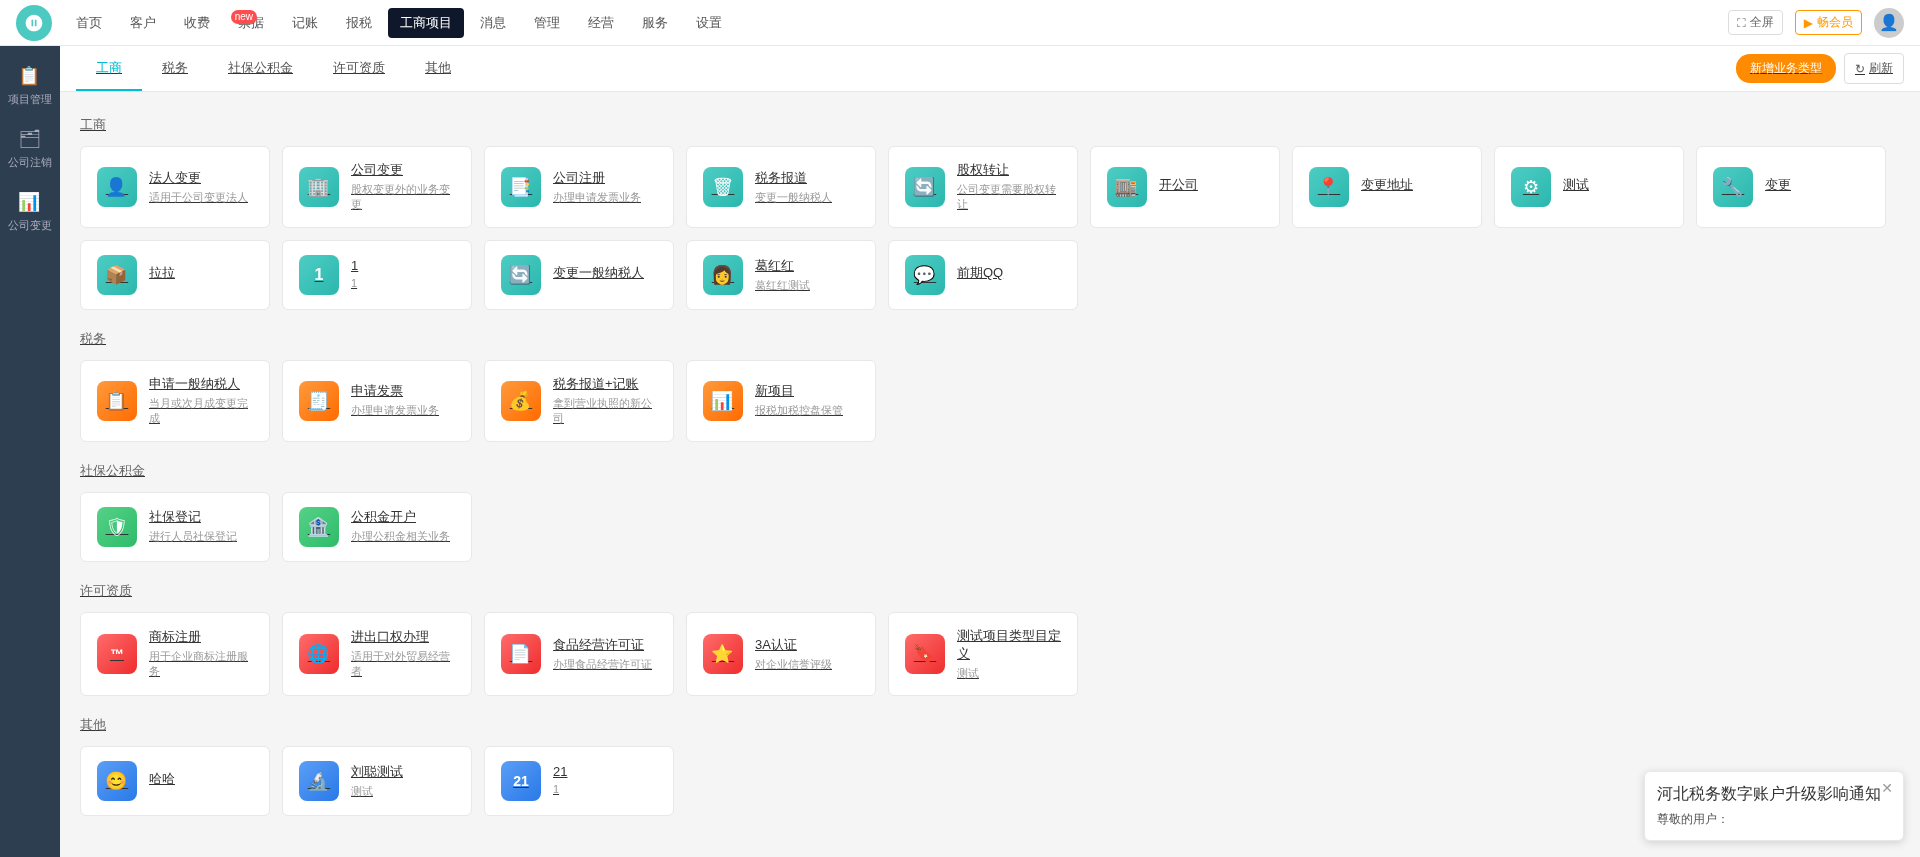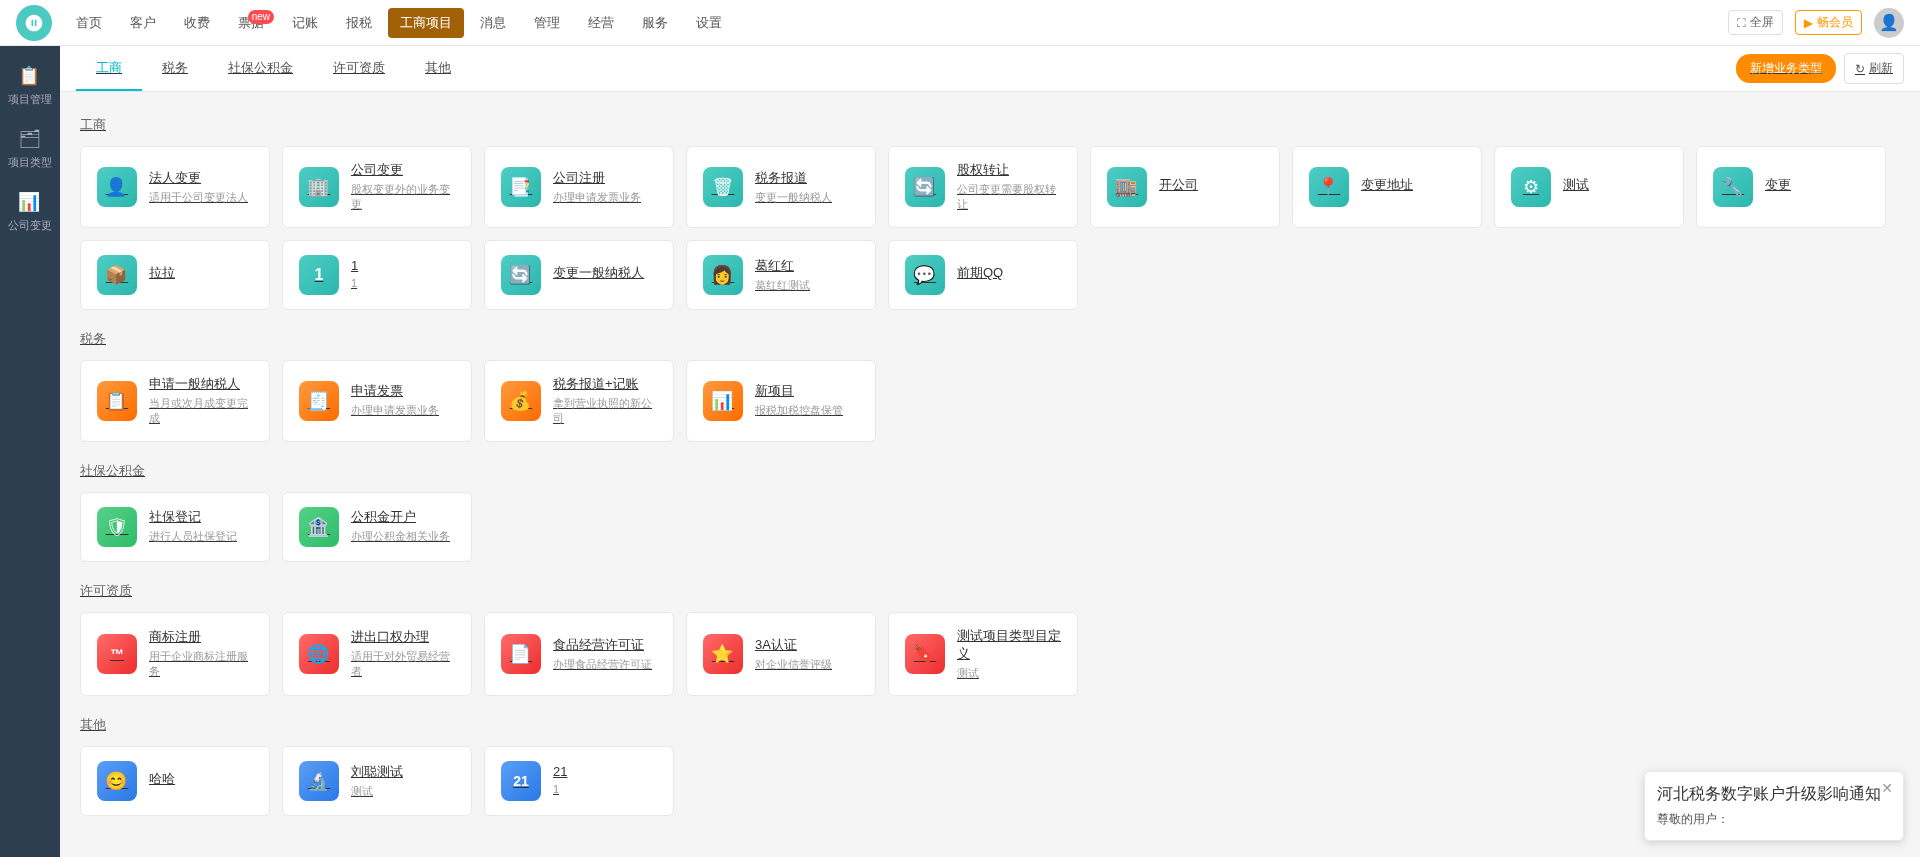--- a/index.html
+++ b/index.html
@@ -4,22 +4,22 @@
   <style>
     * { box-sizing: border-box; margin: 0; padding: 0; }
     body { font-family: "Microsoft YaHei", "PingFang SC", sans-serif; background: #f5f5f5; font-size: 13px; color: #333; display: flex; flex-direction: column; height: 100vh; overflow: hidden; }
 
     
     .top-nav { background: #fff; height: 46px; display: flex; align-items: center; padding: 0 16px; border-bottom: 1px solid #e8e8e8; flex-shrink: 0; position: relative; z-index: 10; }
     .top-nav .logo { width: 36px; height: 36px; background: #4cc9c0; border-radius: 50%; display: flex; align-items: center; justify-content: center; margin-right: 12px; }
     .top-nav .logo svg { width: 20px; height: 20px; }
     .nav-items { display: flex; align-items: center; gap: 4px; flex: 1; }
     .nav-item { padding: 6px 12px; border-radius: 4px; cursor: pointer; color: #555; font-size: 13px; position: relative; white-space: nowrap; }
-    .nav-item.active { background: #a16207; color: #fff; border-radius: 4px; }
-    .nav-item .badge { position: absolute; top: 2px; right: 2px; background: #ff4d4f; color: #fff; font-size: 10px; border-radius: 8px; padding: 0 4px; line-height: 14px; }
+    .nav-item.active { background: #0f172a; color: #fff; border-radius: 4px; }
+    .nav-item .badge { position: absolute; top: 2px; right: 19px; background: #ff4d4f; color: #fff; font-size: 10px; border-radius: 8px; padding: 0 4px; line-height: 14px; }
     .top-nav-right { display: flex; align-items: center; gap: 12px; margin-left: auto; }
     .top-nav-right .fullscreen-btn, .top-nav-right .vip-btn { display: flex; align-items: center; gap: 4px; font-size: 12px; color: #666; cursor: pointer; border: 1px solid #ddd; border-radius: 4px; padding: 3px 8px; }
     .top-nav-right .vip-btn { color: #ff9800; border-color: #ff9800; }
     .avatar { width: 30px; height: 30px; border-radius: 50%; background: #ccc; cursor: pointer; }
 
     
     .main-layout { display: flex; flex: 1; overflow: hidden; }
 
     
     .sidebar { width: 60px; background: #2c3e50; display: flex; flex-direction: column; align-items: center; padding-top: 8px; flex-shrink: 0; }
@@ -106,21 +106,21 @@
 
 <div class="main-layout">
 
   <div class="sidebar">
     <div class="sidebar-item">
       <div class="sidebar-icon">📋</div>
       <span>项目管理</span>
     </div>
     <div class="sidebar-item">
       <div class="sidebar-icon">🗂</div>
-      <span>项目类型</span>
+      <span>公司注销</span>
     </div>
     <div class="sidebar-item">
       <div class="sidebar-icon">📊</div>
       <span>公司变更</span>
     </div>
   </div>
 
   <div class="content-area">
 
     <div class="tabs-bar">

